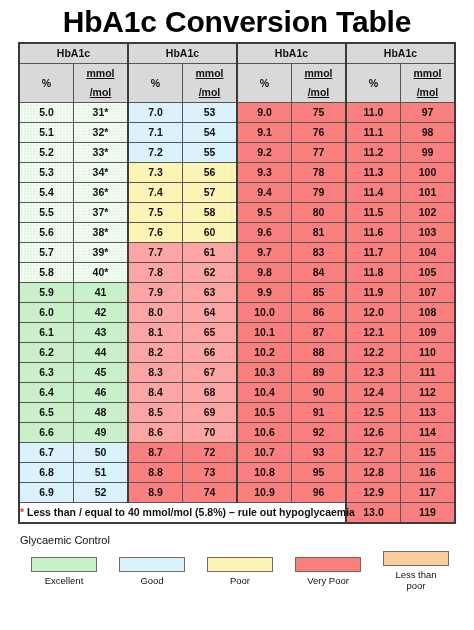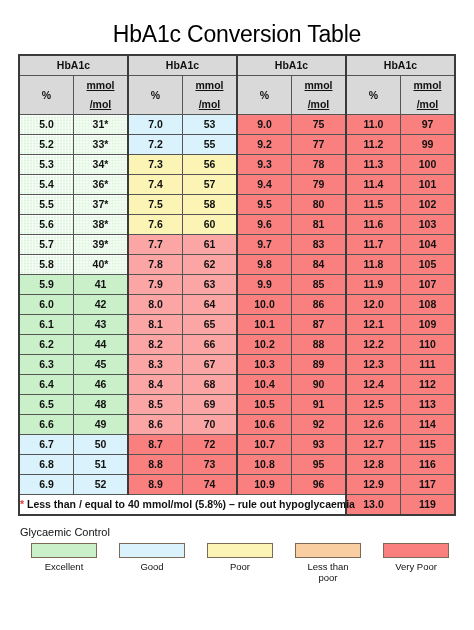--- a/index.html
+++ b/index.html
@@ -7,25 +7,25 @@
     margin: 0; padding: 0;
     width: 474px; height: 630px;
     background: #ffffff;
     font-family: "Liberation Sans", sans-serif;
     -webkit-font-smoothing: antialiased;
   }
   .page { position: relative; width: 474px; height: 630px; background:#fff; overflow:hidden; }
 
   .title {
     text-align: center;
-    font-size: 23px;
-    font-weight: normal;
+    font-size: 30px;
+    font-weight: bold;
     color: #000;
     letter-spacing: -0.2px;
-    padding-top: 20px;
+    padding-top: 8px;
     line-height: 28px;
   }
 
   .table-wrap { padding: 0 18px; margin-top: 6px; }
 
   table.conv {
     border-collapse: collapse;
     width: 438px;
     table-layout: fixed;
     border: 2px solid #3b3b3b;
@@ -88,21 +88,21 @@
   .foot-note .star { color: #e03a3a; }
 
   
   .legend { margin: 10px 0 0 20px; }
   .legend-title {
     font-size: 11px;
     font-weight: normal;
     color: #111;
     margin-bottom: 5px;
   }
-  .legend-items { display: flex; align-items: flex-start; }
+  .legend-items { display: flex; align-items: center; }
   .legend-item { width: 88px; text-align: center; }
   .legend-swatch {
     width: 66px; height: 15px;
     margin: 0 auto 3px auto;
     border: 1px solid #7a6a56;
   }
   .legend-label {
     font-size: 9.5px;
     color: #111;
     line-height: 11px;
@@ -153,20 +153,30 @@
             <td class="c-exc-star">5.0</td>
             <td class="c-exc-star">31*</td>
             <td class="c-good grp-start">7.0</td>
             <td class="c-good">53</td>
             <td class="c-vp grp-start">9.0</td>
             <td class="c-vp">75</td>
             <td class="c-vp grp-start">11.0</td>
             <td class="c-vp">97</td>
           </tr>
           <tr>
+            <td class="c-exc-star">5.1</td>
+            <td class="c-exc-star">32*</td>
+            <td class="c-good grp-start">7.1</td>
+            <td class="c-good">54</td>
+            <td class="c-vp grp-start">9.1</td>
+            <td class="c-vp">76</td>
+            <td class="c-vp grp-start">11.1</td>
+            <td class="c-vp">98</td>
+          </tr>
+          <tr>
             <td class="c-exc-star">5.2</td>
             <td class="c-exc-star">33*</td>
             <td class="c-good grp-start">7.2</td>
             <td class="c-good">55</td>
             <td class="c-vp grp-start">9.2</td>
             <td class="c-vp">77</td>
             <td class="c-vp grp-start">11.2</td>
             <td class="c-vp">99</td>
           </tr>
           <tr>
@@ -359,24 +369,24 @@
         </div>
         <div class="legend-item">
           <div class="legend-swatch" style="background: rgb(217, 242, 251);"></div>
           <div class="legend-label" style="white-space: pre-line;">Good</div>
         </div>
         <div class="legend-item">
           <div class="legend-swatch" style="background: rgb(251, 244, 180);"></div>
           <div class="legend-label" style="white-space: pre-line;">Poor</div>
         </div>
         <div class="legend-item">
+          <div class="legend-swatch" style="background: rgb(249, 128, 127);"></div>
+          <div class="legend-label" style="white-space: pre-line;">Very Poor</div>
+        </div>
+        <div class="legend-item">
           <div class="legend-swatch" style="background: rgb(249, 206, 160);"></div>
           <div class="legend-label" style="white-space: pre-line;">Less than
 poor</div>
         </div>
-        <div class="legend-item">
-          <div class="legend-swatch" style="background: rgb(249, 128, 127);"></div>
-          <div class="legend-label" style="white-space: pre-line;">Very Poor</div>
-        </div>
       </div>
   </div>
 
 </div>
 
 </body></html>

